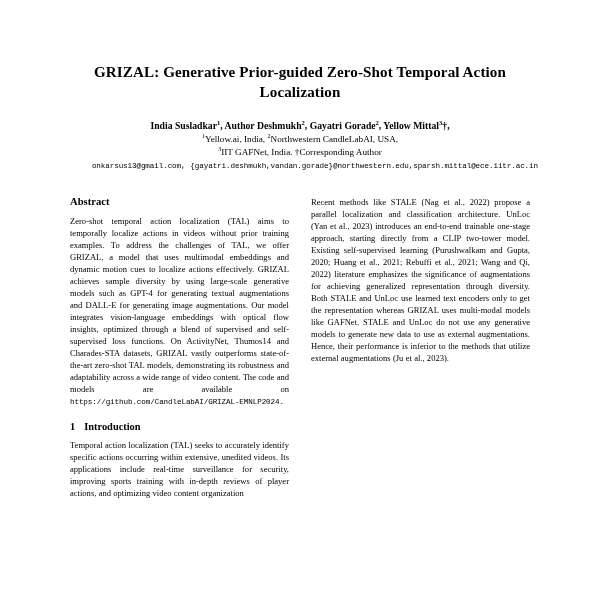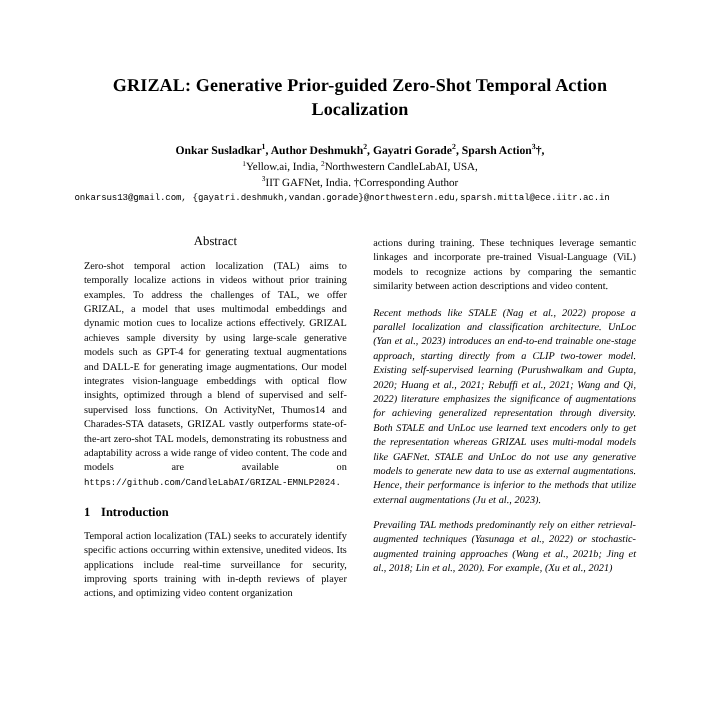--- a/index.html
+++ b/index.html
@@ -51,21 +51,21 @@
     font-weight: normal;
   }
   .affils .line { display: block; }
   sup {
     font-size: 67%;
     vertical-align: super;
     line-height: 0;
   }
   .emails {
     margin-top: 3px;
-    text-align: left;
+    text-align: right;
     font-size: 5.55px;
     line-height: 1.3;
     letter-spacing: -0.02px;
     word-spacing: 0.4px;
   }
 
   
   .columns {
     position: absolute;
     top: 196px;
@@ -75,23 +75,23 @@
     gap: 22px;
     padding: 0 70px;
     box-sizing: border-box;
   }
   .col {
     width: 219px;
     flex: 0 0 219px;
   }
 
   .abstract-head {
-    text-align: center;
+    text-align: left;
     font-size: 10.6px;
-    font-weight: normal;
+    font-weight: bold;
     margin: 0 0 8px 0;
   }
 
   p.body-text {
     margin: 0;
     font-size: 8.55px;
     line-height: 1.405;
     text-align: justify;
     text-justify: inter-word;
     hyphens: none;
@@ -129,21 +129,21 @@
 </style>
 </head>
 <body>
 
 <div class="page">
 
   <div class="title-block">
     <h1 class="paper-title">GRIZAL: Generative Prior-guided Zero-Shot Temporal Action Localization</h1>
 
     <div class="authors">
-      <span><span><span>Onkar Susladkar</span><sup>1</sup>, <span>Author Deshmukh</span><sup>2</sup>, <span>Gayatri Gorade</span><sup>2</sup>, <span>Sparsh Action</span><sup>3</sup><span>†,</span></span></span>
+      <span><span><span>India Susladkar</span><sup>1</sup>, <span>Author Deshmukh</span><sup>2</sup>, <span>Gayatri Gorade</span><sup>2</sup>, <span>Yellow Mittal</span><sup>3</sup><span>†,</span></span></span>
     </div>
 
     <div class="affils">
       <span class="line">
         <sup>1</sup><span>Yellow.ai, India,</span>
         <sup>2</sup><span>Northwestern CandleLabAI, USA,</span>
       </span>
       <span class="line">
         <sup>3</sup><span>IIT GAFNet, India. †Corresponding Author</span>
       </span>
@@ -161,21 +161,19 @@
 
       <div class="section-head">
         <span class="num">1</span>
         <span>Introduction</span>
       </div>
 
       <p class="body-text">Temporal action localization (TAL) seeks to accurately identify specific actions occurring within extensive, unedited videos. Its applications include real-time surveillance for security, improving sports training with in-depth reviews of player actions, and optimizing video content organization</p>
     </div>
 
     <div class="col">
-      <p class="body-text">actions during training. These techniques leverage semantic linkages and incorporate pre-trained Visual-Language (ViL) models to recognize actions by comparing the semantic similarity between action descriptions and video content.</p>
       <p class="body-text">Recent methods like STALE (Nag et al., 2022) propose a parallel localization and classification architecture. UnLoc (Yan et al., 2023) introduces an end-to-end trainable one-stage approach, starting directly from a CLIP two-tower model. Existing self-supervised learning (Purushwalkam and Gupta, 2020; Huang et al., 2021; Rebuffi et al., 2021; Wang and Qi, 2022) literature emphasizes the significance of augmentations for achieving generalized representation through diversity. Both STALE and UnLoc use learned text encoders only to get the representation whereas GRIZAL uses multi-modal models like GAFNet. STALE and UnLoc do not use any generative models to generate new data to use as external augmentations. Hence, their performance is inferior to the methods that utilize external augmentations (Ju et al., 2023).</p>
-      <p class="body-text">Prevailing TAL methods predominantly rely on either retrieval-augmented techniques (Yasunaga et al., 2022) or stochastic-augmented training approaches (Wang et al., 2021b; Jing et al., 2018; Lin et al., 2020). For example, (Xu et al., 2021)</p>
     </div>
 
   </div>
 
   <div class="clip-bottom"></div>
 </div>
 
 </body></html>

